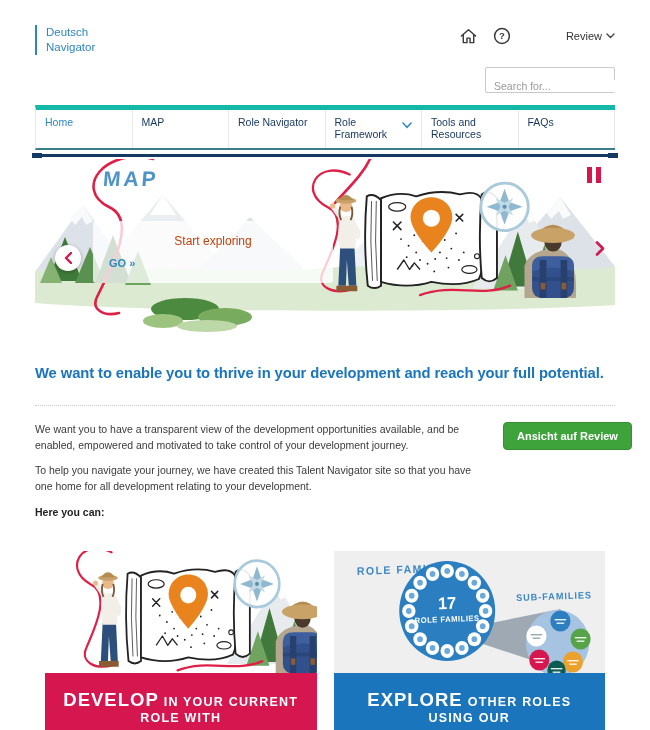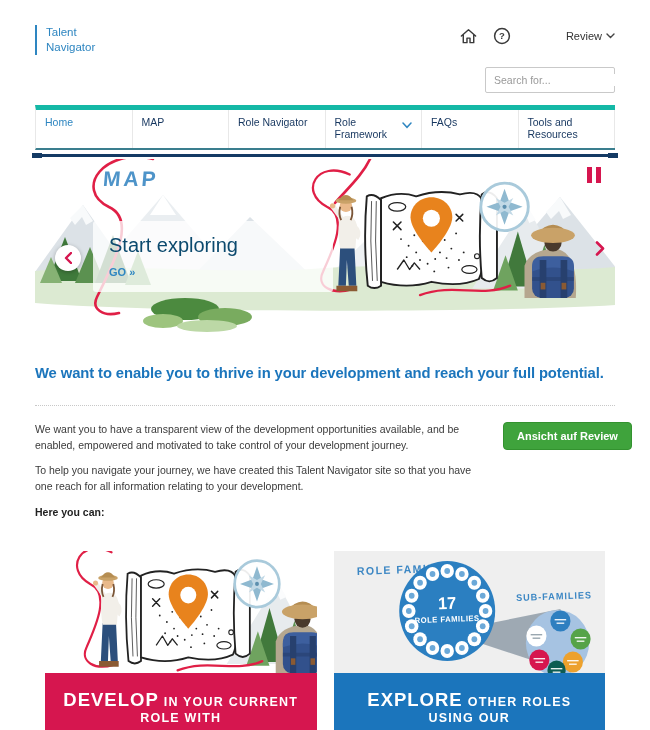--- a/index.html
+++ b/index.html
@@ -8,39 +8,39 @@
 
   
   .header { margin:25px 35px 0; display:flex; justify-content:space-between; align-items:flex-start; }
   .logo { border-left:2px solid #2e86c1; padding-left:9px; color:#2e86c1; font-size:11.5px; line-height:1.3; cursor:pointer; }
   .hdr-icons { display:flex; align-items:center; gap:15px; margin-top:2px; }
   .hdr-icon { display:flex; align-items:center; cursor:pointer; }
   .review { display:flex; align-items:center; gap:4px; font-size:11px; color:#333; cursor:pointer;padding-left:40px; }
 
   
   .search-row { margin:12px 35px 0; display:flex; justify-content:flex-end; }
-  .search-box { width:130px; height:26px; border:1px solid #c9c9c9; border-radius:2px; display:flex; align-items:center; padding:0 8px; background:#fff; }
+  .search-box { width:130px; height:26px; border:1px solid #c9c9c9; border-radius:2px; display:flex; align-items:flex-end; padding:0 8px; background:#fff; }
   .search-box input { border:none; outline:none; flex:1; font-size:10.5px; color:#444; font-family:"Liberation Sans", sans-serif; }
   .search-box input::placeholder { color:#999; }
 
   
   .nav { margin:12px 35px 0; display:flex; border-top:5px solid #14b8a6; border-left:1px solid #e8e8e8; border-bottom:2px solid #3a7e8e; }
   .nav-item { flex:1; padding:6px 9px 8px; font-size:10.5px; color:#16365f; border-right:1px solid #e8e8e8; min-height:32px; cursor:pointer; display:flex; align-items:flex-start; justify-content:space-between; gap:4px; }
   .nav-item.active { color:#2e86c1; }
   .nav-item .chev { margin-top:6px; flex:0 0 auto; }
   .nav-rule { margin:4px 35px 0; height:3px; background:#143a64; position:relative; }
   .nav-rule::before, .nav-rule::after { content:""; position:absolute; top:-1px; width:10px; height:5px; background:#143a64; }
   .nav-rule::before { left:-3px; } .nav-rule::after { right:-3px; }
 
   
   .hero { position:relative; margin:2px 35px 0; height:182px; overflow:hidden; background:#fff; }
   .hero svg.scene { position:absolute; inset:0; }
   .hero-label { position:absolute; left:68px; top:8px; font-size:21px; font-weight:bold; color:#4e94c9; letter-spacing:3px; transform:skewX(-5deg); }
   .hero-panel { position:absolute; left:58px; top:62px; width:240px; padding:13px 16px 12px; background:rgba(255,255,255,.78); border-radius:3px; }
-  .hero-panel h2 { font-size:20px; font-weight:400; color:#0c4a6e; }
+  .hero-panel h2 { font-size:12px; font-weight:400; color:#c2410c;text-align:center; }
   .hero-cta { margin-top:9px; font-size:11px; font-weight:bold; color:#2e86c1; cursor:pointer; display:inline-block; }
   .arrow-left { position:absolute; left:20px; top:86px; width:26px; height:26px; border-radius:50%; background:#fff; box-shadow:0 1px 4px rgba(0,0,0,.28); display:flex; align-items:center; justify-content:center; cursor:pointer; }
   .arrow-right { position:absolute; right:10px; top:82px; cursor:pointer; display:flex; }
   .pause-btn { position:absolute; right:14px; top:8px; display:flex; gap:4px; cursor:pointer; }
   .pause-btn span { width:5px; height:16px; background:#d6164f; }
 
   
   .headline { margin:24px 35px 0; font-size:14.8px; font-weight:bold; color:#1b75bc; letter-spacing:-0.1px; }
   .intro { margin:24px 35px 0; padding-top:16px; border-top:1px dotted #c8c8c8; display:flex; gap:20px; }
   .intro-text { flex:0 0 448px; font-size:10.5px; color:#3a3a3a; line-height:1.5; }
@@ -61,21 +61,21 @@
   .banner-line1 .em { font-size:18.5px; margin-right:5px; letter-spacing:1px; }
   .banner-line2 { font-size:18.5px; font-weight:bold; letter-spacing:1.5px; }
 </style>
 </head>
 <body>
 
 <div class="page">
 
   <div class="header">
     <div class="logo">
-      <div>Talent</div>
+      <div>Deutsch</div>
       <div>Navigator</div>
     </div>
     <div class="hdr-icons">
       <span class="hdr-icon">
         <svg width="19" height="18" viewBox="0 0 20 18">
             <path d="M2.5,9 L10,2.5 L17.5,9 M4.5,7.8 V16 H8.4 V11.2 H11.6 V16 H15.5 V7.8" fill="none" stroke="#3a3a3a" stroke-width="1.5" stroke-linecap="round" stroke-linejoin="round"></path>
           </svg>
       </span>
       <span class="hdr-icon">
         <svg width="18" height="18" viewBox="0 0 18 18">
@@ -112,24 +112,24 @@
     <div class="nav-item">
         <span>Role Navigator</span>
       </div>
     <div class="nav-item">
       <span>Role Framework</span>
       <svg class="chev" width="10" height="7" viewBox="0 0 10 7">
           <path d="M1,1 L5,5.3 L9,1" fill="none" stroke="#2e86c1" stroke-width="1.5" stroke-linecap="round"></path>
         </svg>
     </div>
     <div class="nav-item">
+        <span>Tools and Resources</span>
+      </div>
+    <div class="nav-item">
         <span>FAQs</span>
-      </div>
-    <div class="nav-item">
-        <span>Tools and Resources</span>
       </div>
   </div>
   <div class="nav-rule"></div>
 
   <div class="hero">
     <svg class="scene" viewBox="0 0 580 182" preserveAspectRatio="none">
       <defs>
         <g id="trek-illo">
           <path d="M66,10 C32,-6 12,28 42,44 C64,54 50,86 38,112 C30,128 48,137 68,131" stroke="#e01f46" stroke-width="2.4" fill="none" stroke-linecap="round"></path>
           <path d="M195,130 L252,42 L300,130 Z" fill="#e7ebee"></path>
@@ -251,21 +251,21 @@
         <span></span>
         <span></span>
       </div>
   </div>
 
   <div class="headline">We want to enable you to thrive in your development and reach your full potential.</div>
 
   <div class="intro">
     <div class="intro-text">
       <p>We want you to have a transparent view of the development opportunities available, and be enabled, empowered and motivated to take control of your development journey.</p>
-      <p>To help you navigate your journey, we have created this Talent Navigator site so that you have one reach for all information relating to your development.</p>
+      <p>To help you navigate your journey, we have created this Talent Navigator site so that you have one home for all development relating to your development.</p>
       <p class="strong">Here you can:</p>
     </div>
     <button class="lang-btn">Ansicht auf Review</button>
   </div>
 
   <div class="cards">
 
     <div class="card">
       <div class="card-illo">
         <svg viewBox="0 0 283 122" preserveAspectRatio="none">

